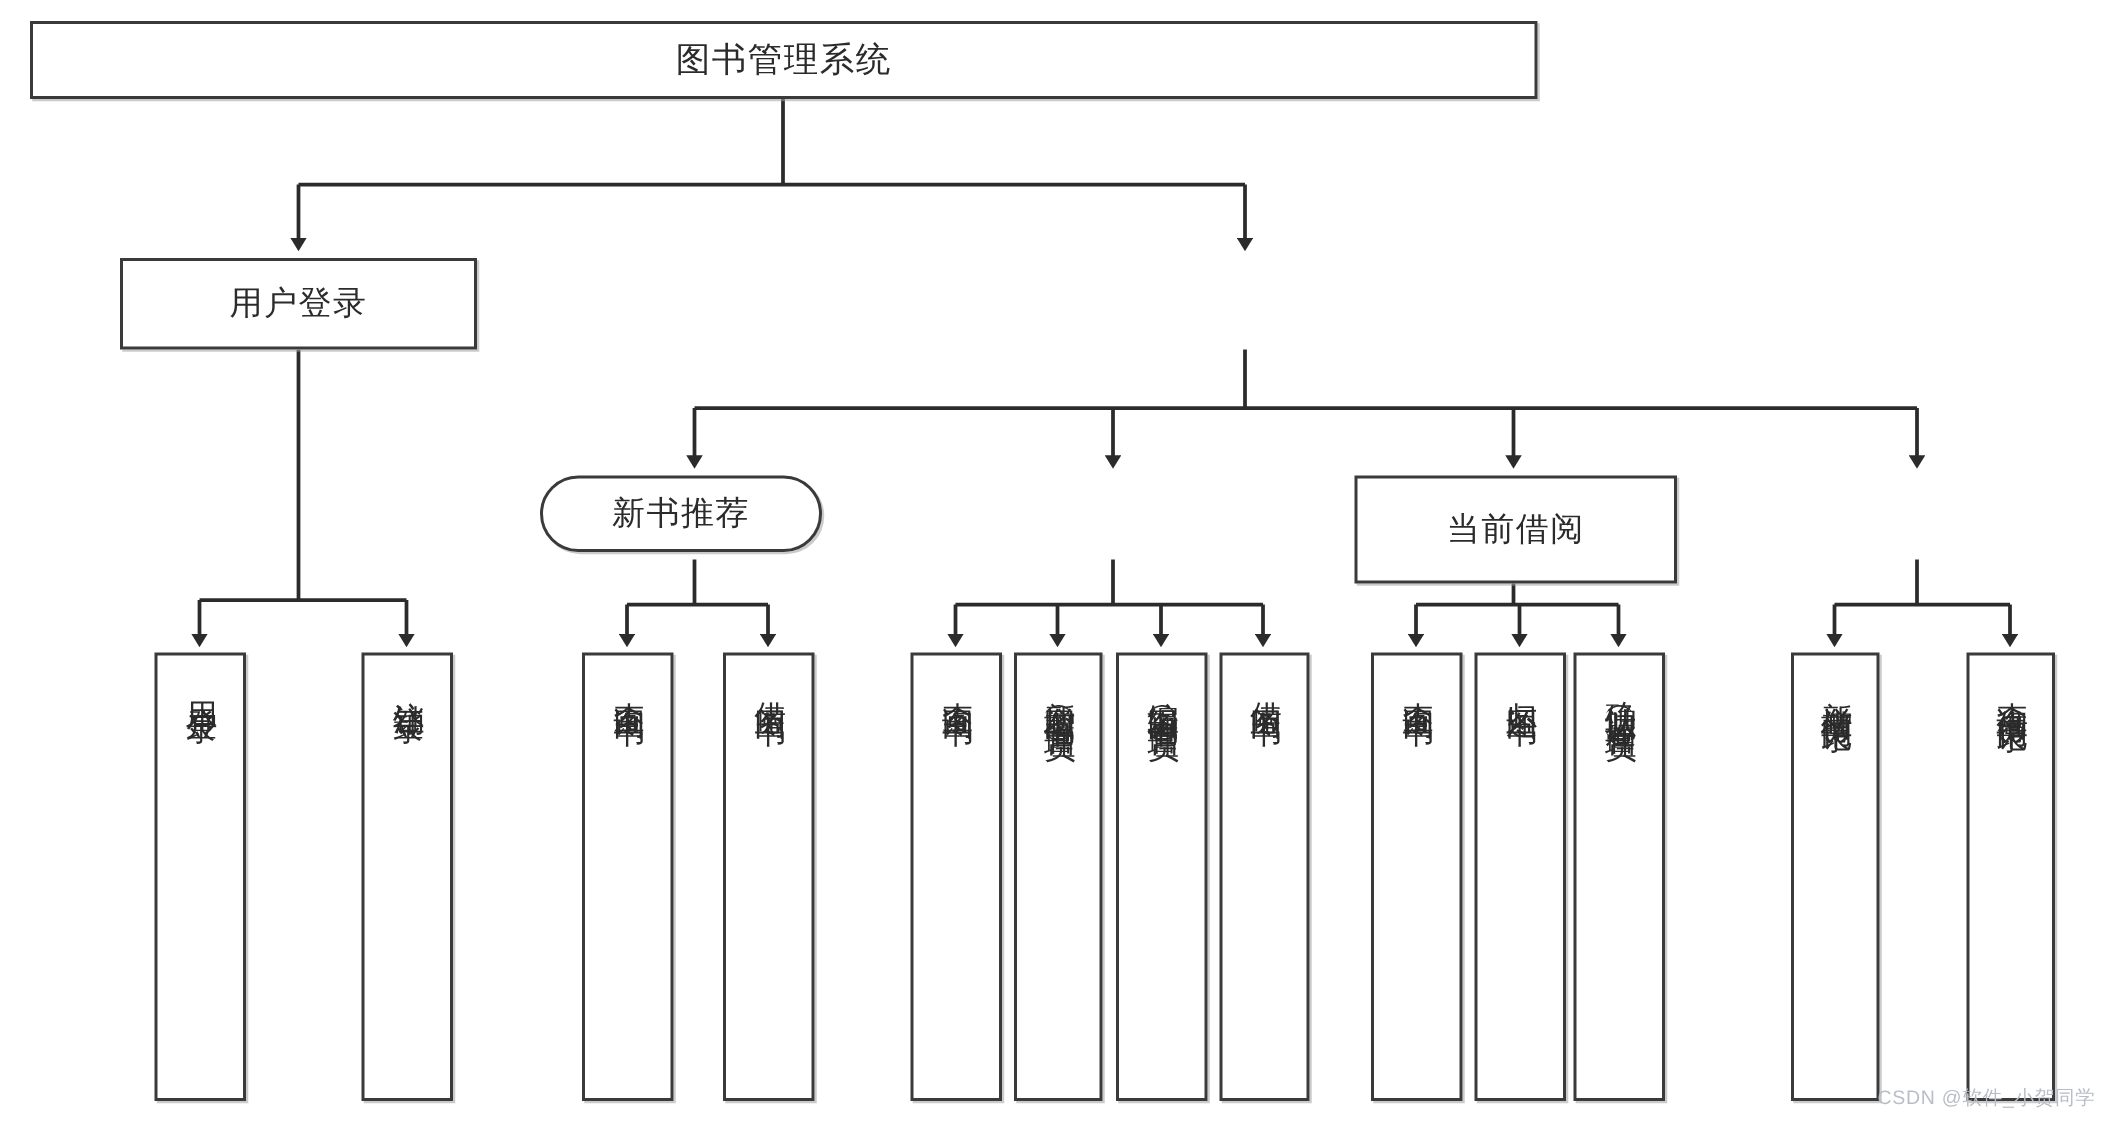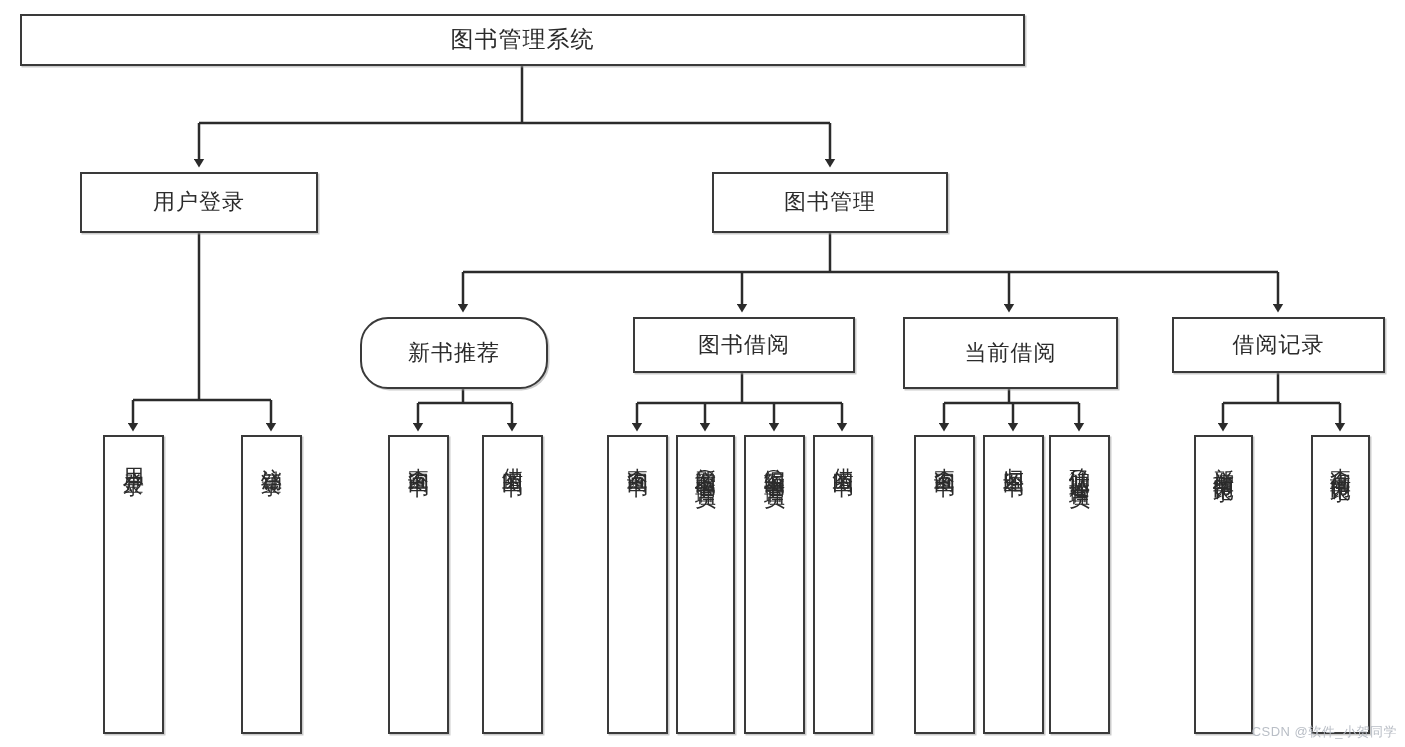--- a/index.html
+++ b/index.html
@@ -125,35 +125,26 @@
     </g>
   </svg>
 
   <div class="node horiz root" style="left:20px; top:14px; width:1005px; height:52px;">
     <span>图书管理系统</span>
   </div>
 
   <div class="node horiz" style="left:80px; top:172px; width:238px; height:61px;">
     <span>用户登录</span>
   </div>
-  <div class="node horiz" style="left:712px; top:172px; width:236px; height:61px;">
-    <span>图书管理</span>
-  </div>
 
-  <div class="node horiz" style="left:360px; top:317px; width:188px; height:72px;border-radius:28px;">
+  <div class="node horiz" style="left:360px; top:317px; width:188px; height:51px;border-radius:28px;">
     <span>新书推荐</span>
-  </div>
-  <div class="node horiz" style="left:633px; top:317px; width:222px; height:56px;">
-    <span>图书借阅</span>
   </div>
   <div class="node horiz" style="left:903px; top:317px; width:215px; height:72px;">
     <span>当前借阅</span>
-  </div>
-  <div class="node horiz" style="left:1172px; top:317px; width:213px; height:56px;">
-    <span>借阅记录</span>
   </div>
 
   <div class="node leaf" style="left:103px; top:435px; width:61px; height:299px;">
     <span class="vtext">用户登录</span>
   </div>
   <div class="node leaf" style="left:241px; top:435px; width:61px; height:299px;">
     <span class="vtext">注销登录</span>
   </div>
 
   <div class="node leaf" style="left:388px; top:435px; width:61px; height:299px;">

